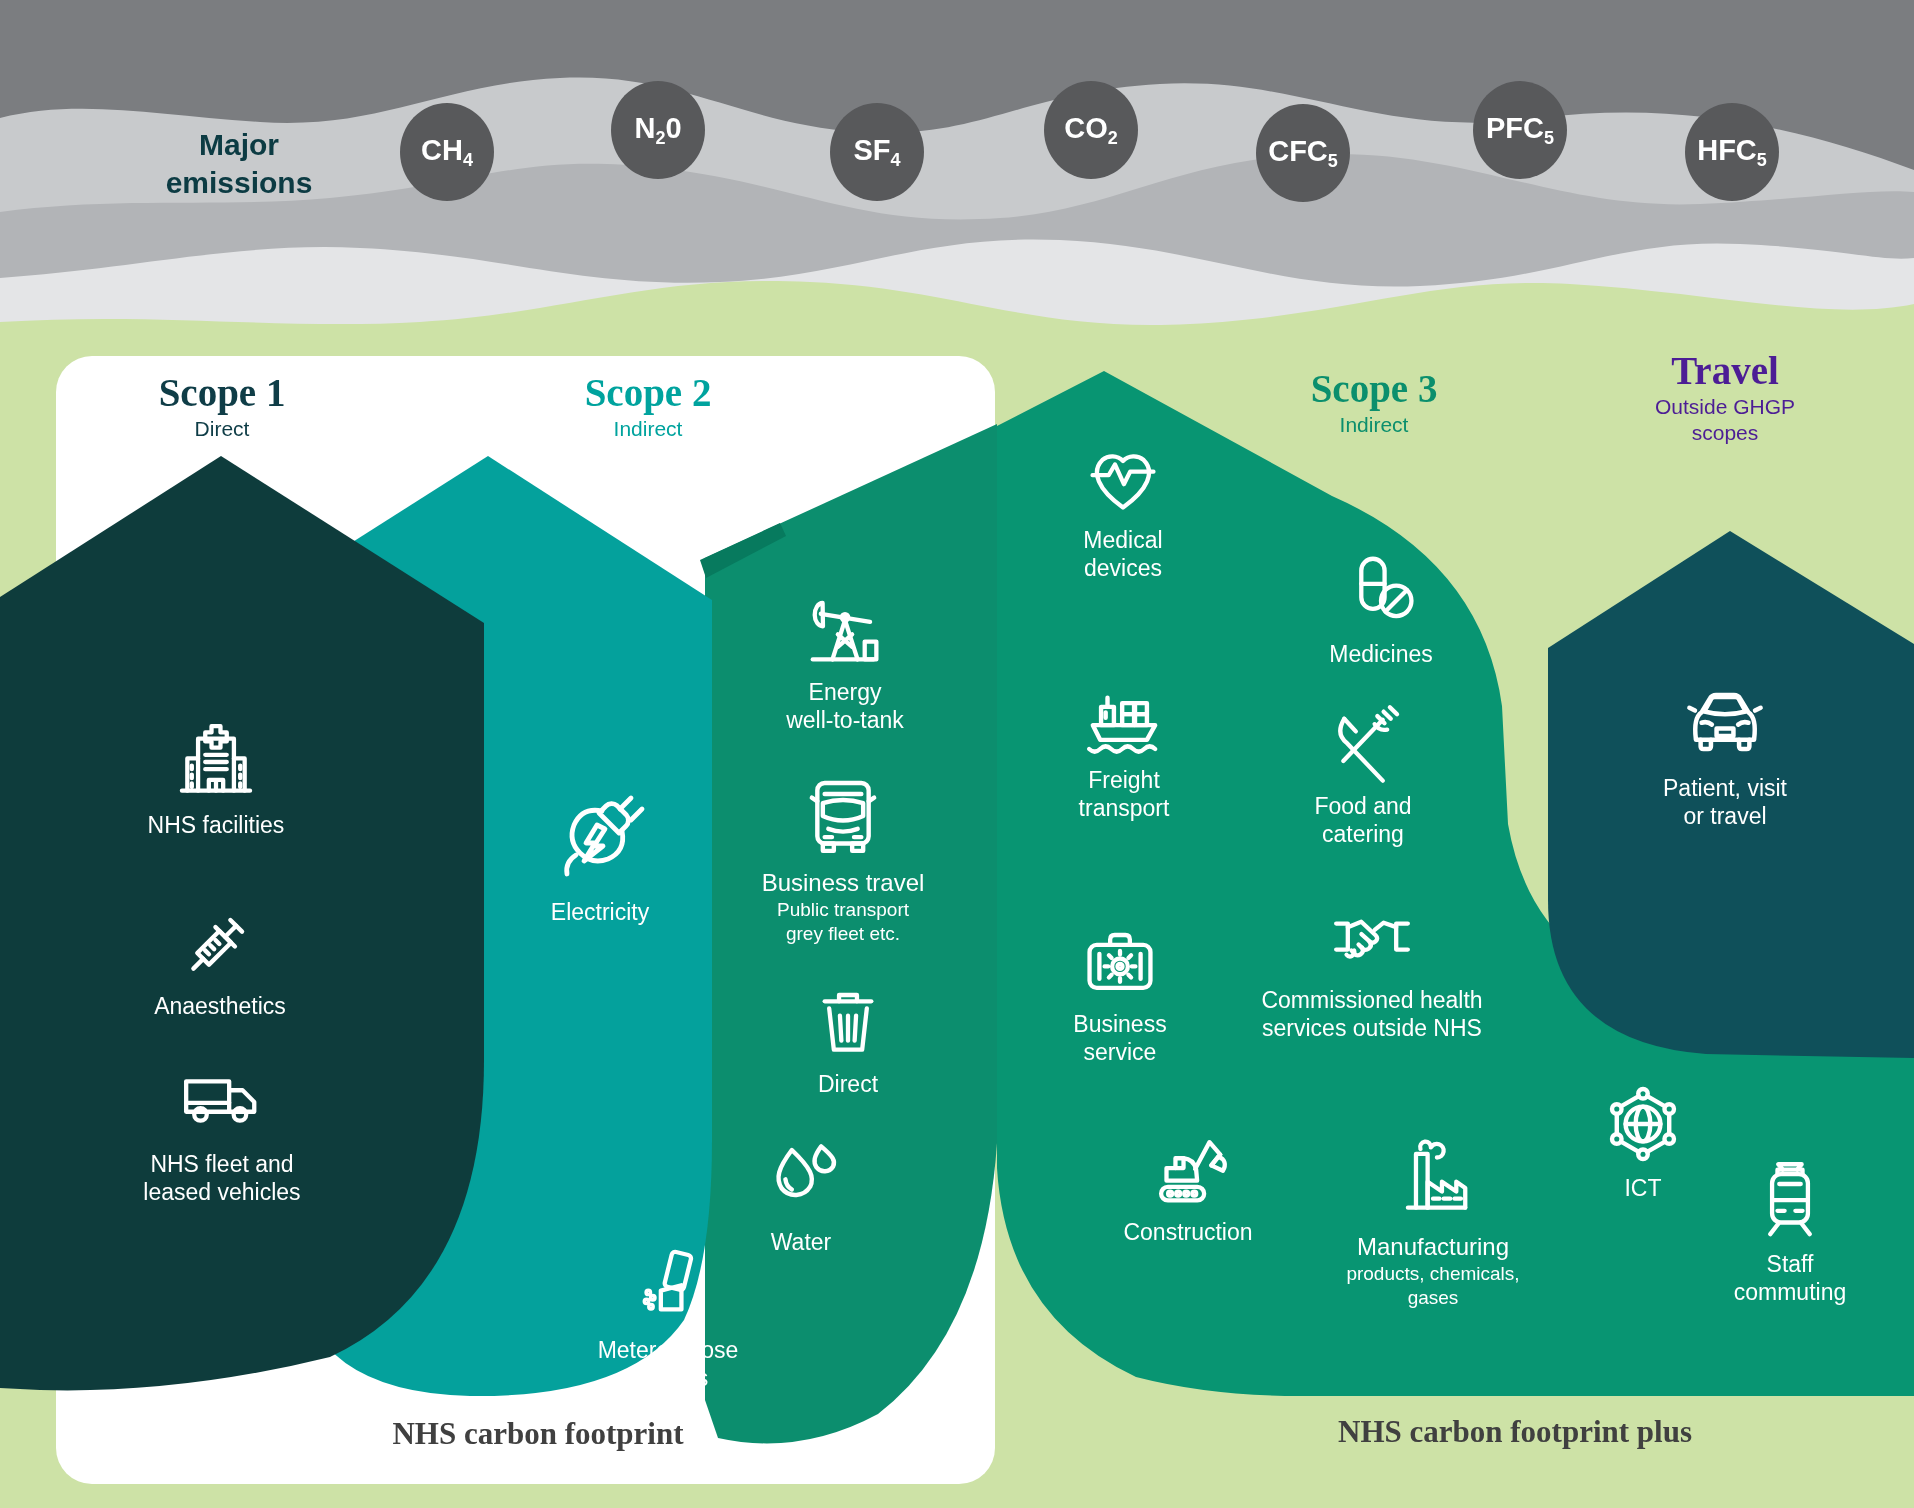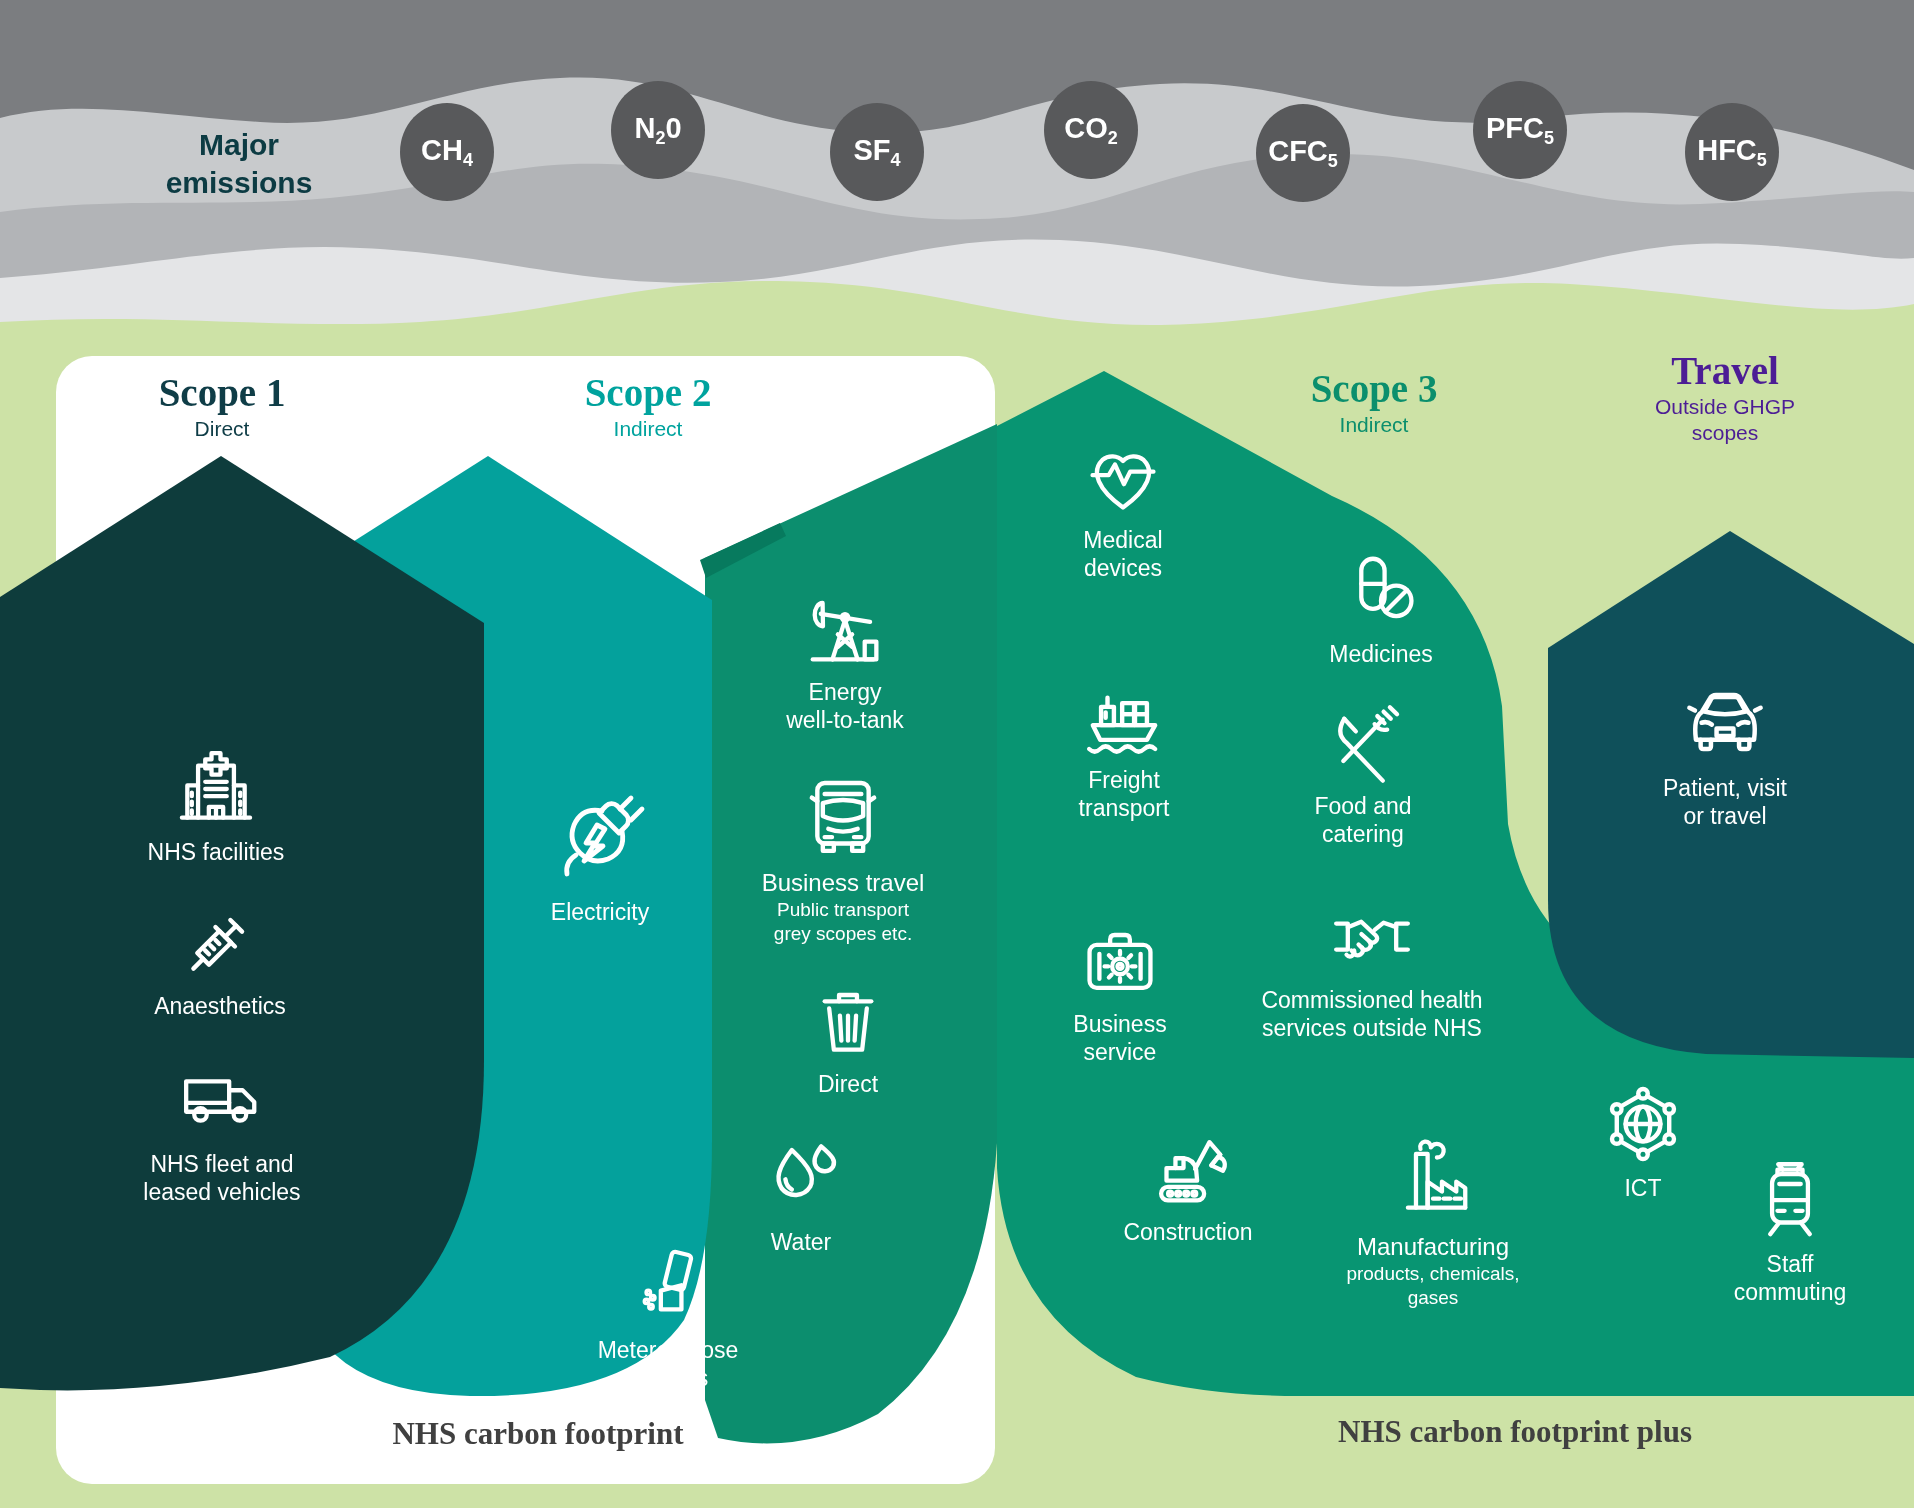--- a/index.html
+++ b/index.html
@@ -261,21 +261,21 @@
   <div class="hdr" style="left:1374px;top:368px;color:#0b8f6d">
     <div class="t">Scope 3</div>
     <div class="sub">Indirect</div>
   </div>
   <div class="hdr" style="left:1725px;top:350px;color:#4c1d95">
     <div class="t">Travel</div>
     <div class="sub" style="line-height:26px">Outside GHGP</div>
     <div class="sub" style="margin-top:0;line-height:26px">scopes</div>
   </div>
 
-  <div class="item" style="left:216px;top:746px;width:260px">
+  <div class="item" style="left:216px;top:719px;width:260px">
     <svg class="icon" width="86" height="86">
         <use href="#ic-hospital"></use>
       </svg>
     <div class="l">NHS facilities</div>
   </div>
   <div class="item" style="left:220px;top:898px;width:260px">
     <svg class="icon" width="88" height="88">
         <use href="#ic-syringe"></use>
       </svg>
     <div class="l">Anaesthetics</div>
@@ -301,21 +301,21 @@
       </svg>
     <div class="l">Energy</div>
     <div class="l">well-to-tank</div>
   </div>
   <div class="item" style="left:843px;top:772px;width:300px">
     <svg class="icon" width="88" height="88">
         <use href="#ic-bus"></use>
       </svg>
     <div class="lb">Business travel</div>
     <div class="s">Public transport</div>
-    <div class="s">grey scopes etc.</div>
+    <div class="s">grey fleet etc.</div>
   </div>
   <div class="item" style="left:848px;top:978px;width:240px">
     <svg class="icon" width="86" height="86">
         <use href="#ic-bin"></use>
       </svg>
     <div class="l">Direct</div>
   </div>
   <div class="item" style="left:801px;top:1128px;width:240px">
     <svg class="icon" width="88" height="88">
         <use href="#ic-water"></use>

